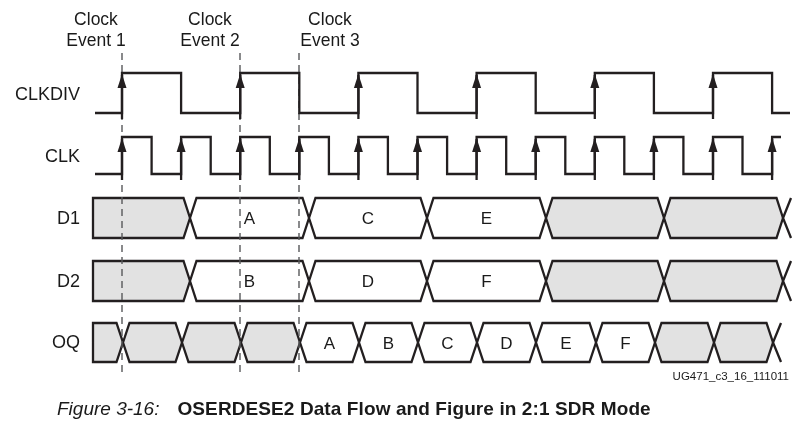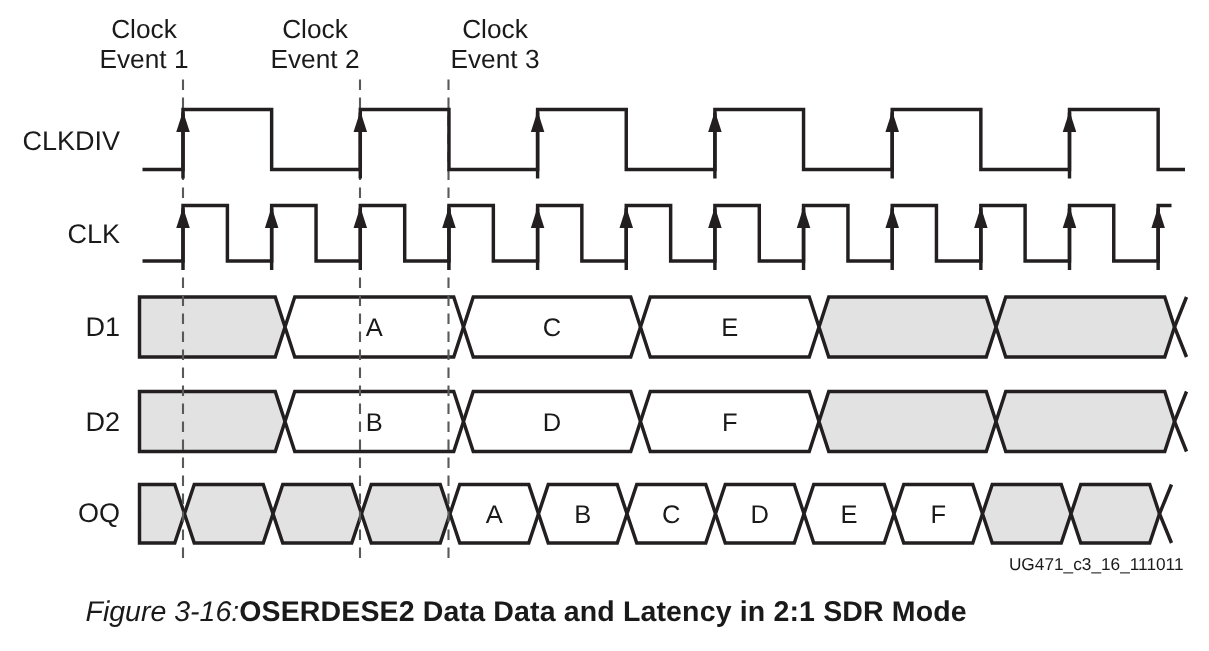--- a/index.html
+++ b/index.html
@@ -6,21 +6,21 @@
   .stage{
     position:relative;
     width:806px;height:434px;
     background:#ffffff;
     font-family:"Liberation Sans", sans-serif;
     overflow:hidden;
   }
   .timing-svg{position:absolute;left:0;top:0;}
   .caption{
     position:absolute;left:57px;top:398px;
-    display:flex;align-items:baseline;
+    display:flex;gap:18px;align-items:baseline;
     color:#1a1a1a;white-space:nowrap;
   }
   .cap-label{font-style:italic;font-size:19px;}
   .cap-title{font-weight:bold;font-size:19px;letter-spacing:0.1px;}
 </style>
 </head>
 <body>
 
 <div class="stage">
   <svg class="timing-svg" width="806" height="390" viewBox="0 0 806 390">
@@ -112,15 +112,15 @@
       <text x="96" y="25" font-size="17.5" fill="#1a1a1a" text-anchor="middle" font-family="&quot;Liberation Sans&quot;, sans-serif" font-weight="normal">Clock</text>
       <text x="96" y="45.5" font-size="17.5" fill="#1a1a1a" text-anchor="middle" font-family="&quot;Liberation Sans&quot;, sans-serif" font-weight="normal">Event 1</text>
       <text x="210" y="25" font-size="17.5" fill="#1a1a1a" text-anchor="middle" font-family="&quot;Liberation Sans&quot;, sans-serif" font-weight="normal">Clock</text>
       <text x="210" y="45.5" font-size="17.5" fill="#1a1a1a" text-anchor="middle" font-family="&quot;Liberation Sans&quot;, sans-serif" font-weight="normal">Event 2</text>
       <text x="330" y="25" font-size="17.5" fill="#1a1a1a" text-anchor="middle" font-family="&quot;Liberation Sans&quot;, sans-serif" font-weight="normal">Clock</text>
       <text x="330" y="45.5" font-size="17.5" fill="#1a1a1a" text-anchor="middle" font-family="&quot;Liberation Sans&quot;, sans-serif" font-weight="normal">Event 3</text>
       <text x="789" y="380" font-size="11.5" fill="#1a1a1a" text-anchor="end" font-family="&quot;Liberation Sans&quot;, sans-serif" font-weight="normal">UG471_c3_16_111011</text>
     </svg>
   <div class="caption">
     <span class="cap-label">Figure 3-16:</span>
-    <span class="cap-title">OSERDESE2 Data Data and Latency in 2:1 SDR Mode</span>
+    <span class="cap-title">OSERDESE2 Data Flow and Figure in 2:1 SDR Mode</span>
   </div>
 </div>
 
 </body></html>

